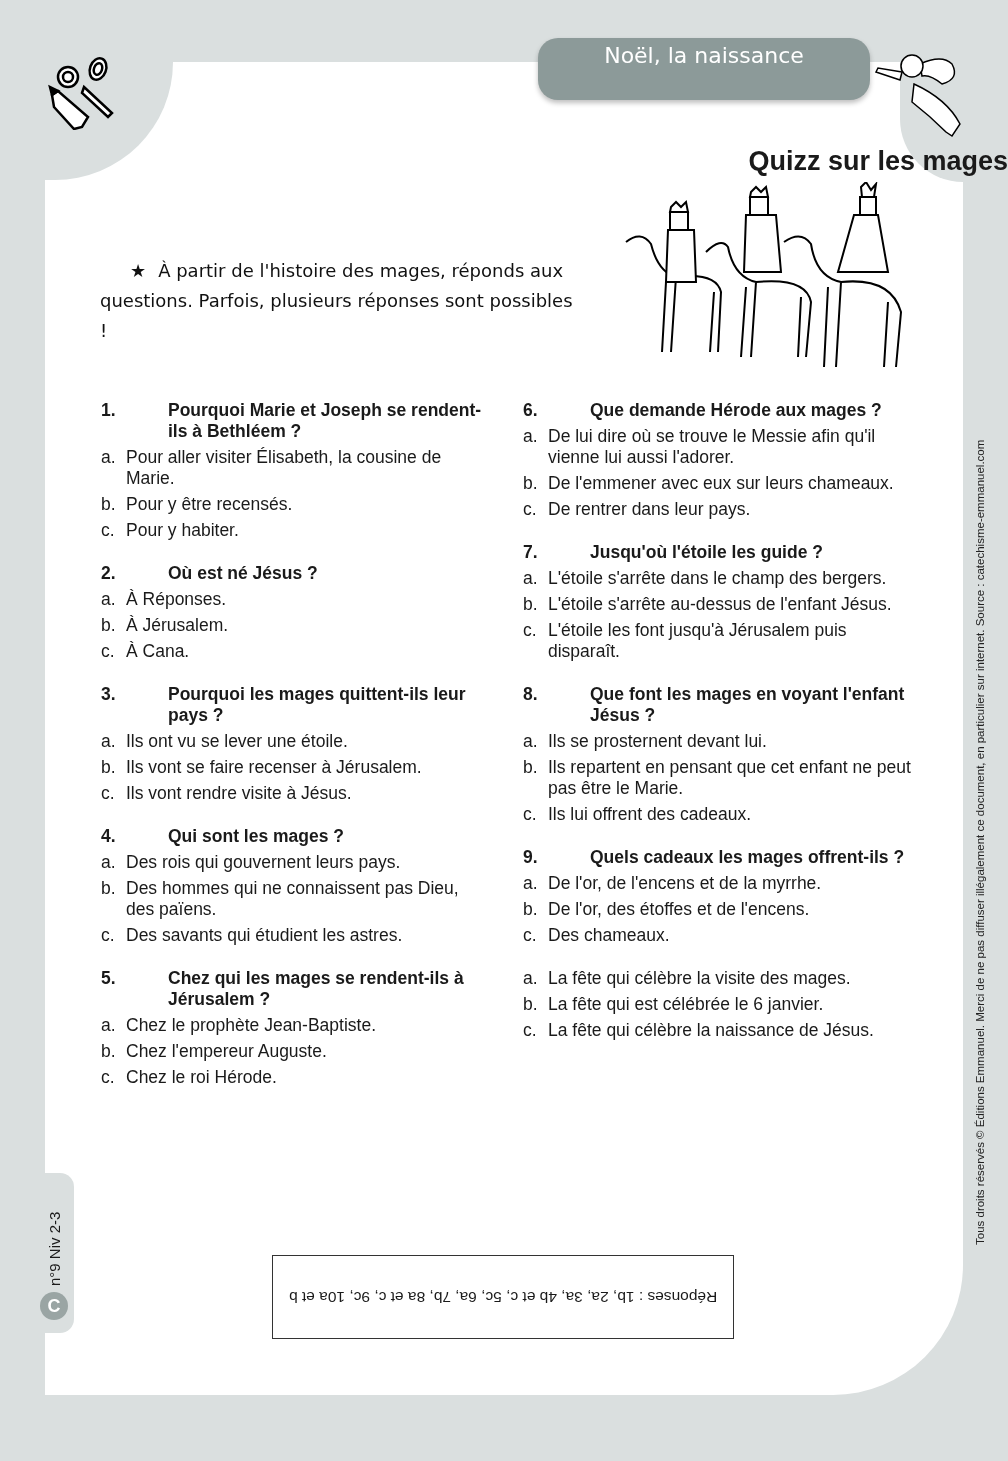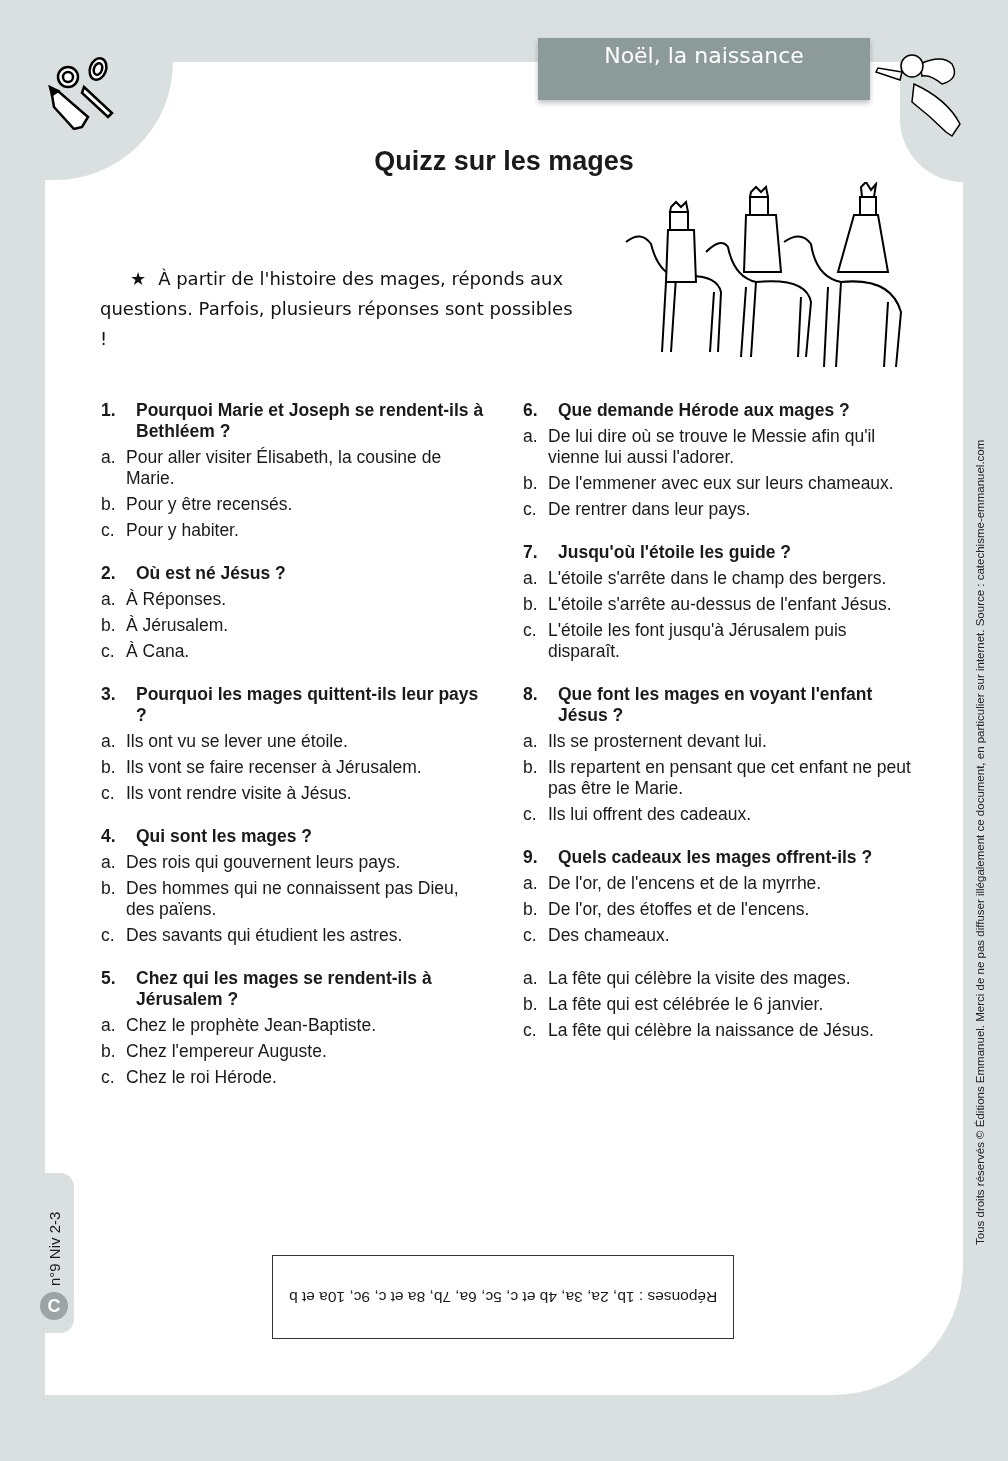--- a/index.html
+++ b/index.html
@@ -1,31 +1,31 @@
 <!DOCTYPE html>
 <html><head>
 <meta charset="utf-8">
 <style>
   html, body { margin:0; padding:0; }
   body { width:1008px; height:1461px; background:#dadfdf; position:relative; overflow:hidden; font-family:"Liberation Sans", sans-serif; color:#1a1a1a; }
   .panel { position:absolute; left:45px; top:62px; width:918px; height:1333px; background:#ffffff; border-radius:0 0 130px 0; }
   .corner-tl { position:absolute; left:45px; top:62px; width:128px; height:118px; background:#dadfdf; border-radius:0 0 120px 0; }
   .corner-tr { position:absolute; left:900px; top:62px; width:63px; height:120px; background:#dadfdf; border-radius:0 0 0 90px; }
   .side-tab { position:absolute; left:28px; top:1173px; width:46px; height:160px; background:#dadfdf; border-radius:0 14px 14px 0; }
-  .banner { position:absolute; left:538px; top:38px; width:332px; height:62px; background:#8c9a99; border-radius:0; box-shadow:0 3px 5px rgba(0,0,0,0.25); color:#fff; text-align:center; font-family:"DejaVu Sans", sans-serif; font-size:22px; line-height:27px; padding-top:4px; box-sizing:border-box; }
-  .title { position:absolute; left:0; width:1008px; top:146px; text-align:center; font-size:27px; font-weight:bold; }
-  .intro { position:absolute; left:100px; top:256px; width:480px; font-family:"DejaVu Sans", sans-serif; font-size:18px; line-height:30px; color:#111;margin-top:8px; }
+  .banner { position:absolute; left:538px; top:38px; width:332px; height:62px; background:#8c9a99; border-radius:20px; box-shadow:0 3px 5px rgba(0,0,0,0.25); color:#fff; text-align:center; font-family:"DejaVu Sans", sans-serif; font-size:22px; line-height:27px; padding-top:4px; box-sizing:border-box; }
+  .title { position:absolute; left:0; width:1008px; top:146px; text-align:right; font-size:27px; font-weight:bold; }
+  .intro { position:absolute; left:100px; top:256px; width:480px; font-family:"DejaVu Sans", sans-serif; font-size:18px; line-height:30px; color:#111; }
   .intro .star { margin-left:30px; margin-right:12px; }
   .col { position:absolute; top:400px; width:390px; font-size:17.5px; line-height:21px; }
   .col.left { left:101px; }
   .col.right { left:523px; width:400px; }
   .q { margin-bottom:22px; }
   .q-head { display:flex; font-weight:bold; margin-bottom:5px; }
   .q-num { width:35px; flex:none; }
-  .q-text { flex:1; }
+  .q-text { flex:1;margin-left:32px; }
   .opt { display:flex; margin-bottom:5px; }
   .opt-letter { width:25px; flex:none; }
   .opt-text { flex:1; }
   .answers { position:absolute; left:272px; top:1255px; width:462px; height:84px; border:1.5px solid #333; box-sizing:border-box; display:flex; align-items:center; justify-content:center; }
   .answers span { display:inline-block; transform:rotate(180deg); font-size:15.5px; }
   .copyright { position:absolute; left:974px; top:1245px; transform-origin:0 0; transform:rotate(-90deg); white-space:nowrap; font-size:11.5px; color:#222; width:820px; }
   .edition { position:absolute; left:40px; top:1320px; transform-origin:0 0; transform:rotate(-90deg); white-space:nowrap; display:flex; align-items:center; }
   .edition .c-badge { width:28px; height:28px; border-radius:50%; background:#9aa5a4; color:#fff; font-weight:bold; font-size:18px; display:flex; align-items:center; justify-content:center; transform:rotate(90deg); margin-right:6px; }
   .edition .ed-text { font-size:15px; }
   .icon-scissors { position:absolute; left:46px; top:55px; width:72px; height:75px; }

